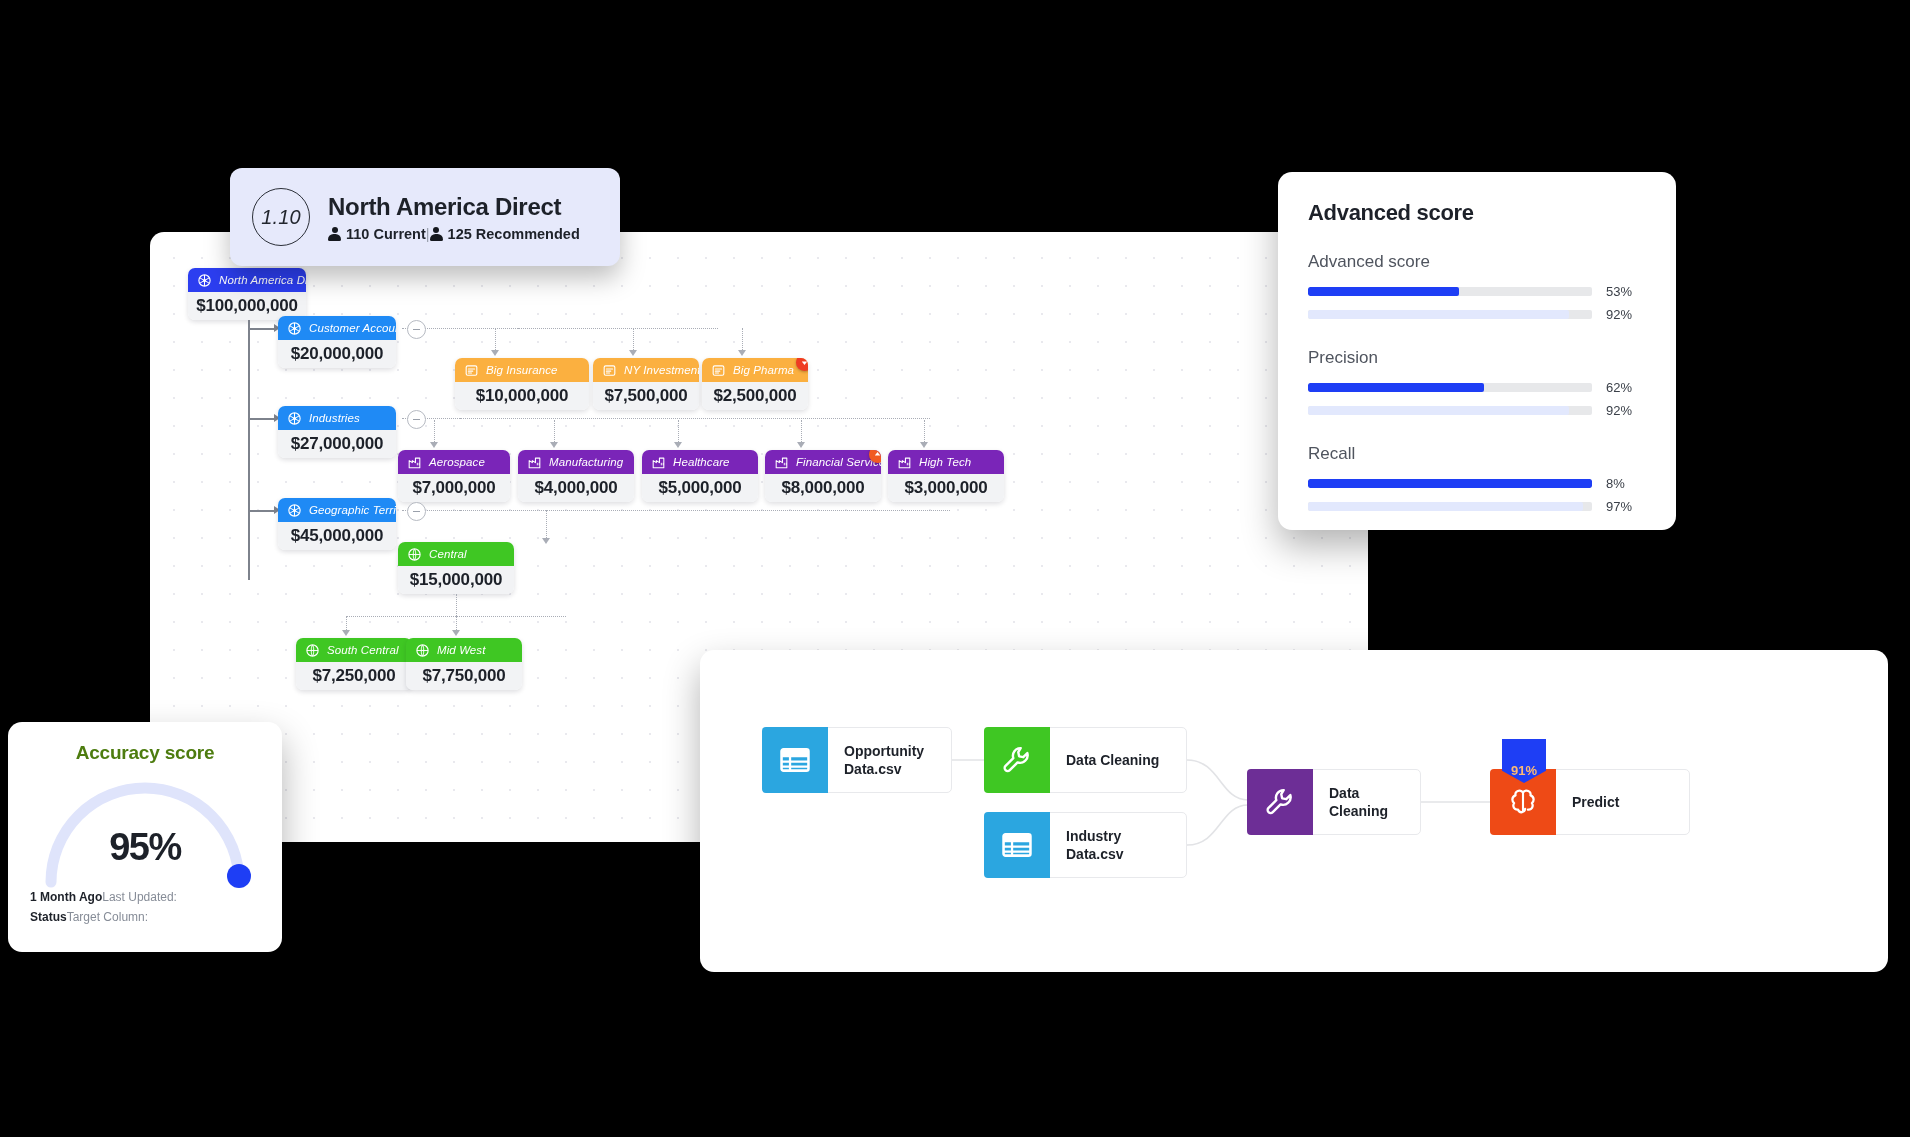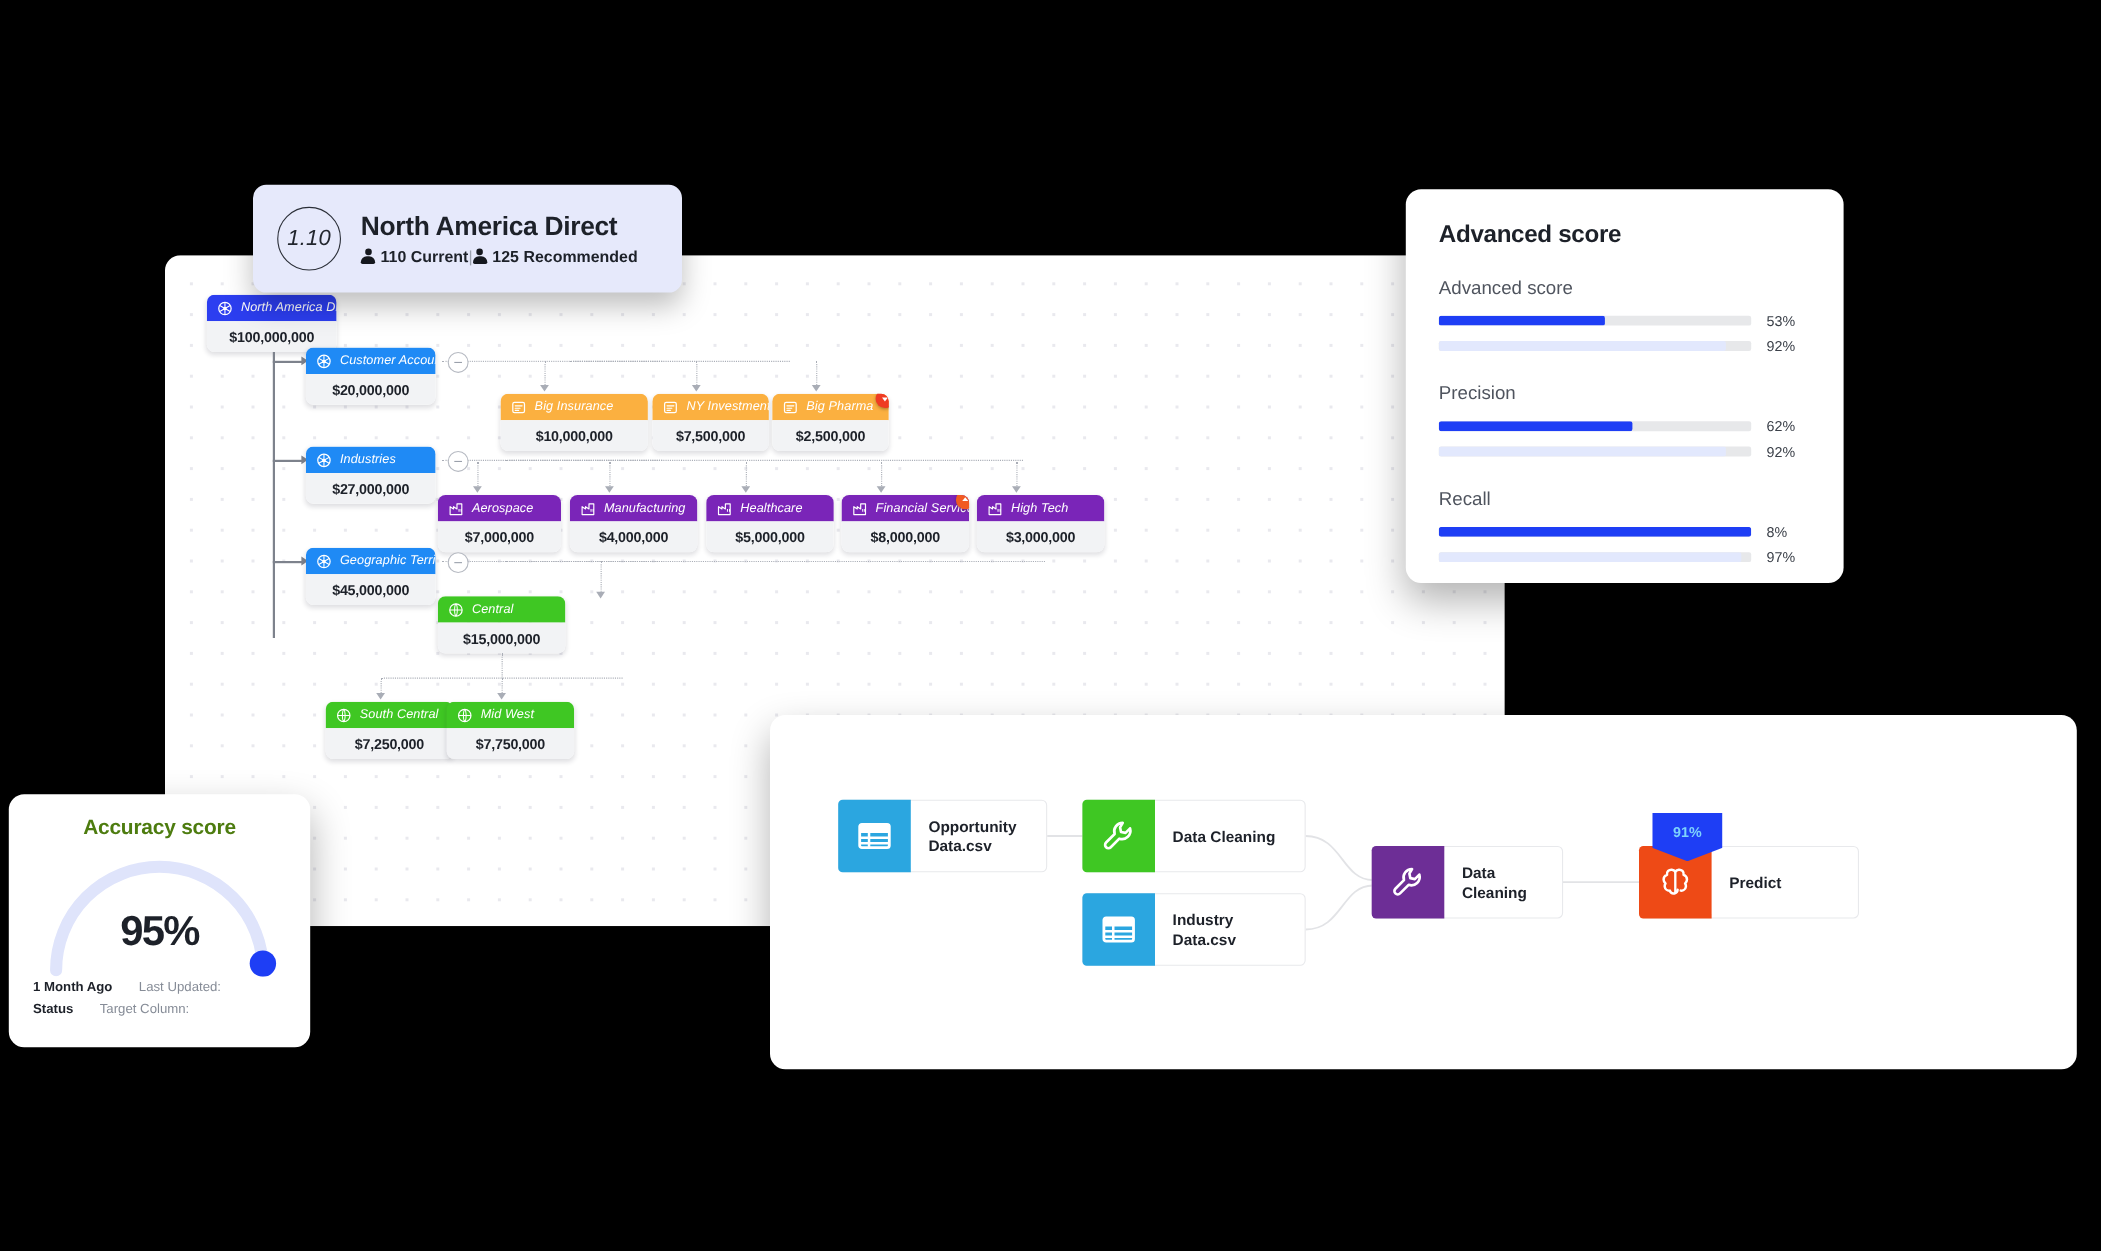--- a/index.html
+++ b/index.html
@@ -29,21 +29,21 @@
   .person-ic::before{content:"";position:absolute;left:3.5px;top:0;width:6px;height:6px;border-radius:50%;background:#15181e;}
   .person-ic::after{content:"";position:absolute;left:0;top:7px;width:13px;height:7px;
     border-radius:7px 7px 2px 2px;background:#15181e;}
 
   
   .node{position:absolute;border-radius:7px;overflow:hidden;
     box-shadow:0 2px 5px rgba(20,24,40,.14);}
   .node .hd{height:24px;display:flex;align-items:center;gap:7px;padding:0 9px;
     font-size:11.5px;font-style:italic;color:#fff;letter-spacing:.1px;white-space:nowrap;}
   .node .bd{background:#f2f3f5;height:28px;display:flex;align-items:center;justify-content:center;
-    font-size:13px;font-weight:bold;color:#1d2129;letter-spacing:-.2px;}
+    font-size:17px;font-weight:bold;color:#1d2129;letter-spacing:-.2px;}
   .node.blue  .hd{background:#1f8af5;}
   .node.blue2 .hd{background:#2c3ef0;}
   .node.orange .hd{background:#fbb040;}
   .node.purple .hd{background:#7a25b8;}
   .node.green  .hd{background:#3fc723;}
 
   .nic{width:15px;height:15px;flex:none;}
 
   
   .nbadge{position:absolute;width:17px;height:17px;border-radius:50%;
@@ -84,39 +84,39 @@
   
   #acc-panel{position:absolute;left:8px;top:722px;width:274px;height:230px;
     background:#fff;border-radius:14px;box-shadow:0 16px 36px rgba(0,0,0,.30);
     z-index:13;padding:20px 22px;box-sizing:border-box;}
   #acc-panel .ptitle{font-size:19px;font-weight:bold;color:#4d7c0f;text-align:center;letter-spacing:-.2px;}
   #gauge-wrap{position:relative;height:118px;margin-top:4px;}
   #gauge-wrap svg{position:absolute;left:50%;transform:translateX(-50%);top:2px;}
   #gauge-val{position:absolute;left:0;right:0;top:58px;text-align:center;
     font-size:38px;font-weight:bold;color:#1d2129;letter-spacing:-1.5px;}
   .accfoot{font-size:12px;margin-top:4px;}
-  .accfoot .row{display:flex;gap:24px;margin-bottom:6px;}
+  .accfoot .row{display:flex;gap:0;margin-bottom:6px;}
   .accfoot b{color:#1d2129;font-weight:bold;}
   .accfoot span{color:#868c97;}
 
   
   #pipe-panel{position:absolute;left:700px;top:650px;width:1188px;height:322px;
     background:#fff;border-radius:14px;box-shadow:0 16px 36px rgba(0,0,0,.30);z-index:11;}
   .pnode{position:absolute;display:flex;align-items:center;background:#fff;
     border:1px solid #e8e9ec;border-radius:5px;box-sizing:border-box;height:66px;}
   .pnode .tile{width:66px;height:66px;flex:none;border-radius:4px 0 0 4px;
     display:flex;align-items:center;justify-content:center;margin:-1px 0 -1px -1px;}
   .pnode .plabel{font-size:14px;font-weight:bold;color:#1d2129;padding:0 16px;line-height:1.32;}
   .tile.cyan{background:#2ba6e0;} .tile.green{background:#3fc723;}
   .tile.purple{background:#6d2e96;} .tile.orange{background:#ee4a16;}
-  .ribbon{position:absolute;width:64px;height:44px;background:#1e3ef5;z-index:3;
+  .ribbon{position:absolute;width:44px;height:44px;background:#1e3ef5;z-index:3;
     clip-path:polygon(0 0,100% 0,100% 72%,50% 100%,0 72%);
     display:flex;align-items:flex-start;justify-content:center;
-    padding-top:10px;box-sizing:border-box;
-    font-size:13px;font-weight:bold;color:#7dd3fc;}
+    padding-top:24px;box-sizing:border-box;
+    font-size:13px;font-weight:bold;color:#fdba74;}
   #pipe-panel svg.curves{position:absolute;left:0;top:0;width:100%;height:100%;pointer-events:none;}
 </style>
 </head>
 <body>
 
 <div id="tree-canvas">
     <div class="node blue2" style="left: 38px; top: 36px; width: 118px;">
       <div class="hd">
         <svg class="nic" viewBox="0 0 24 24" fill="none">
           <circle cx="12" cy="12" r="9" stroke="#fff" stroke-width="1.8"></circle>

